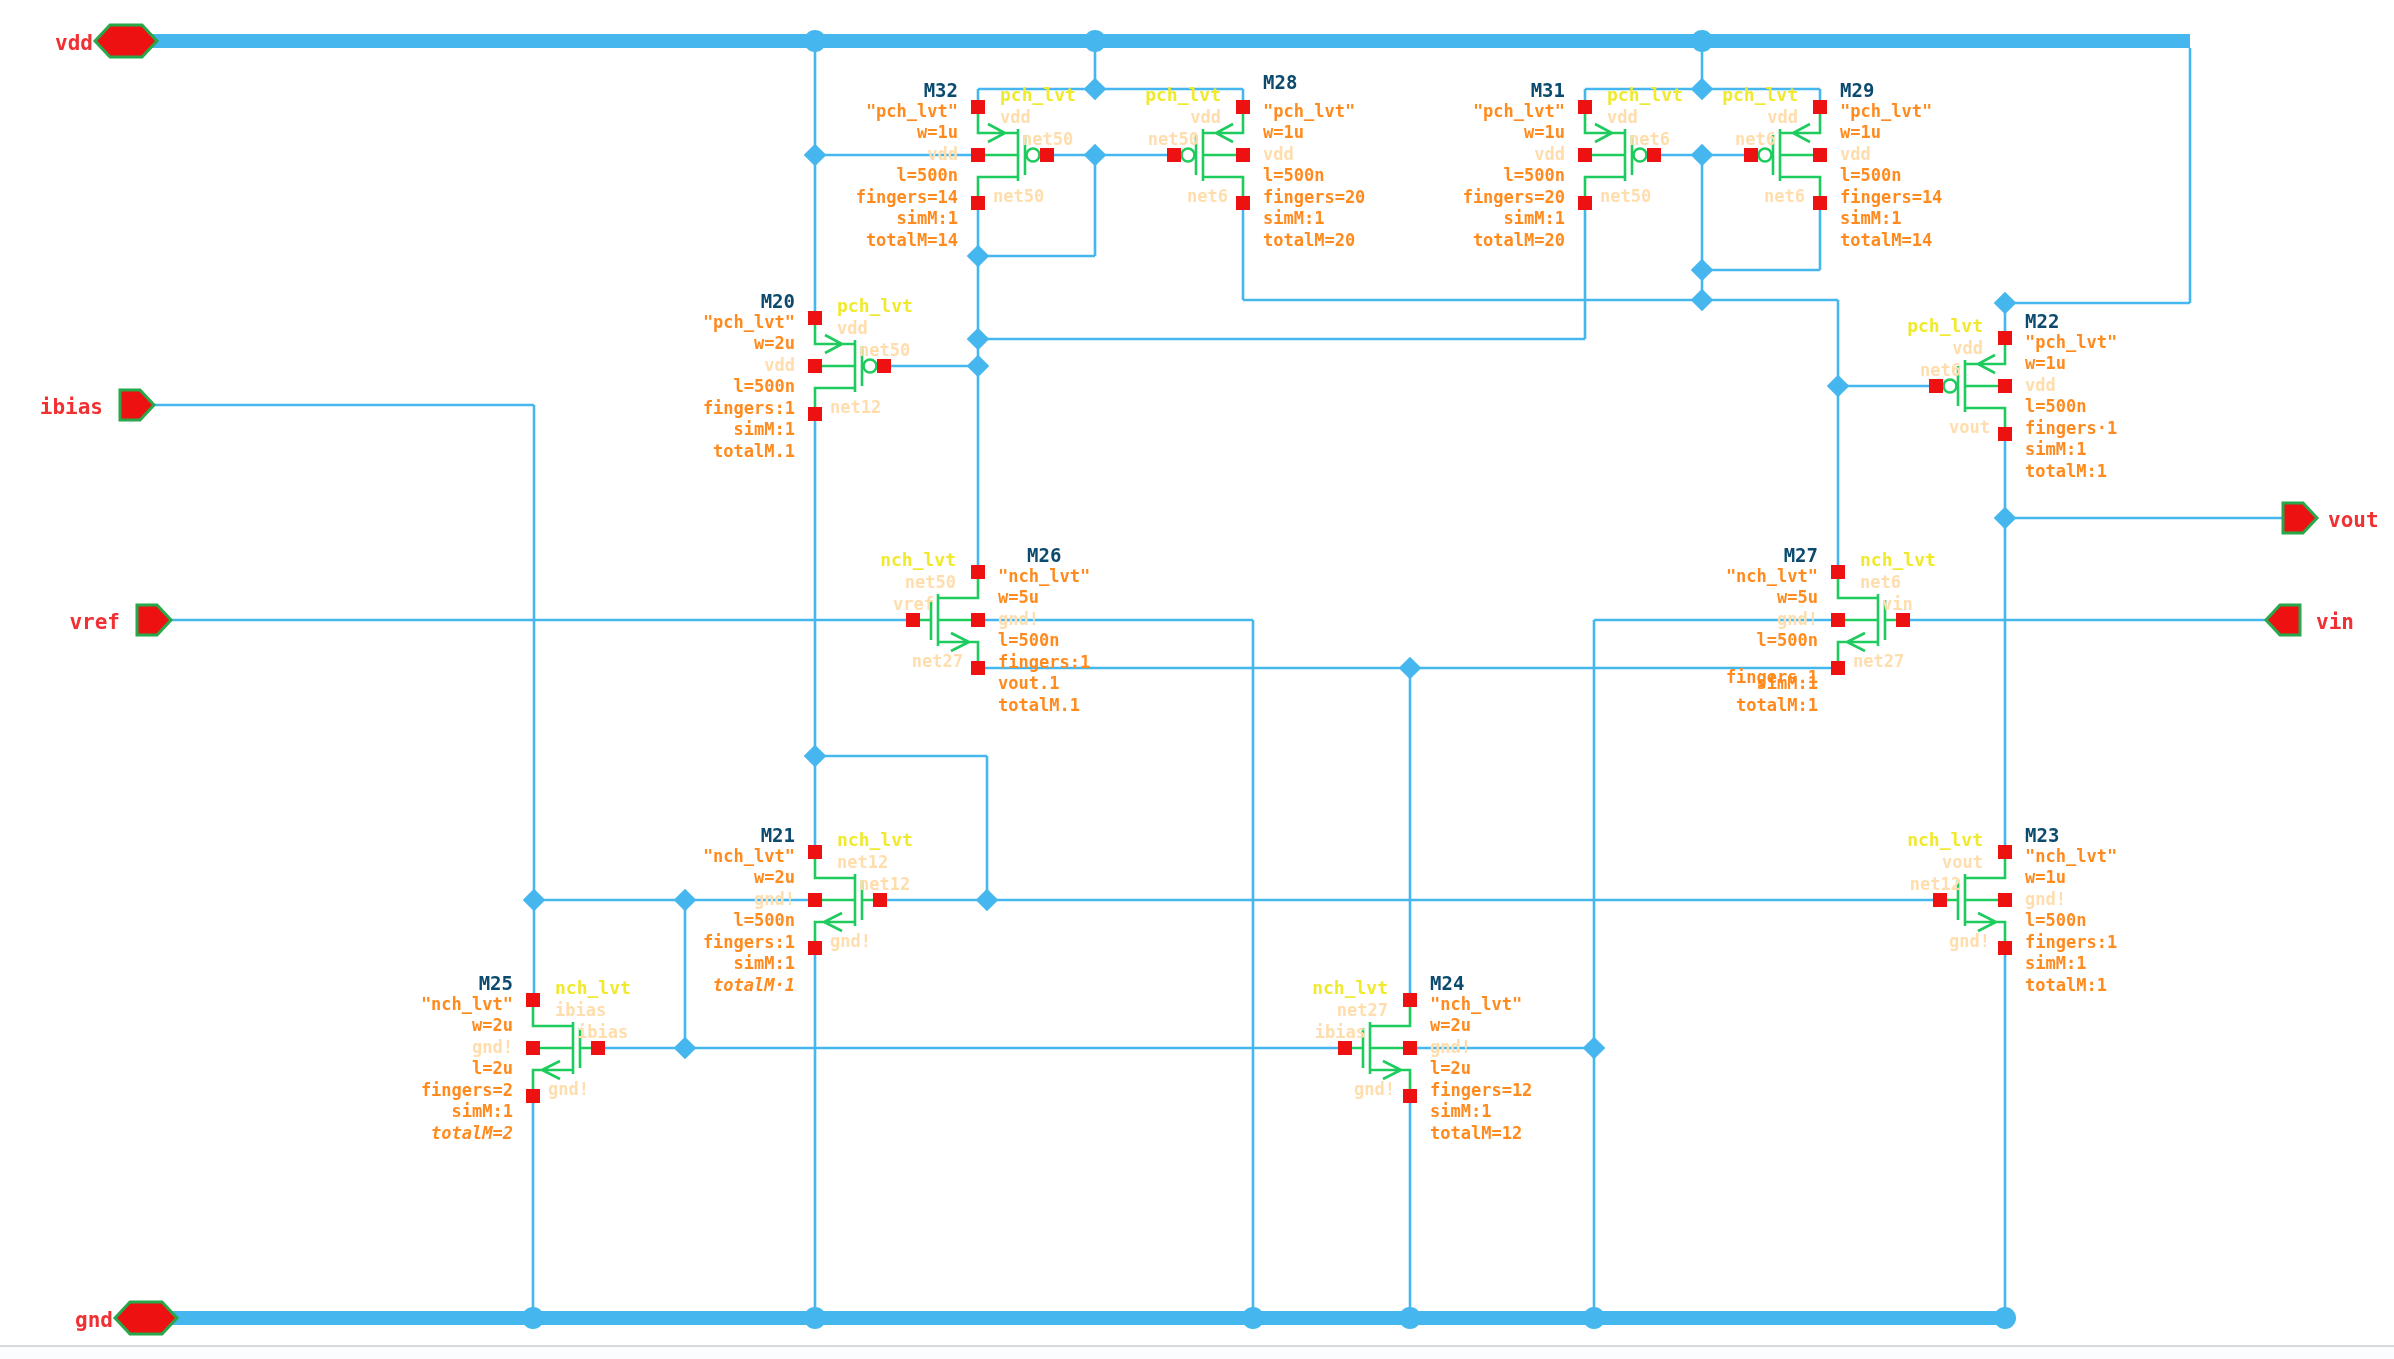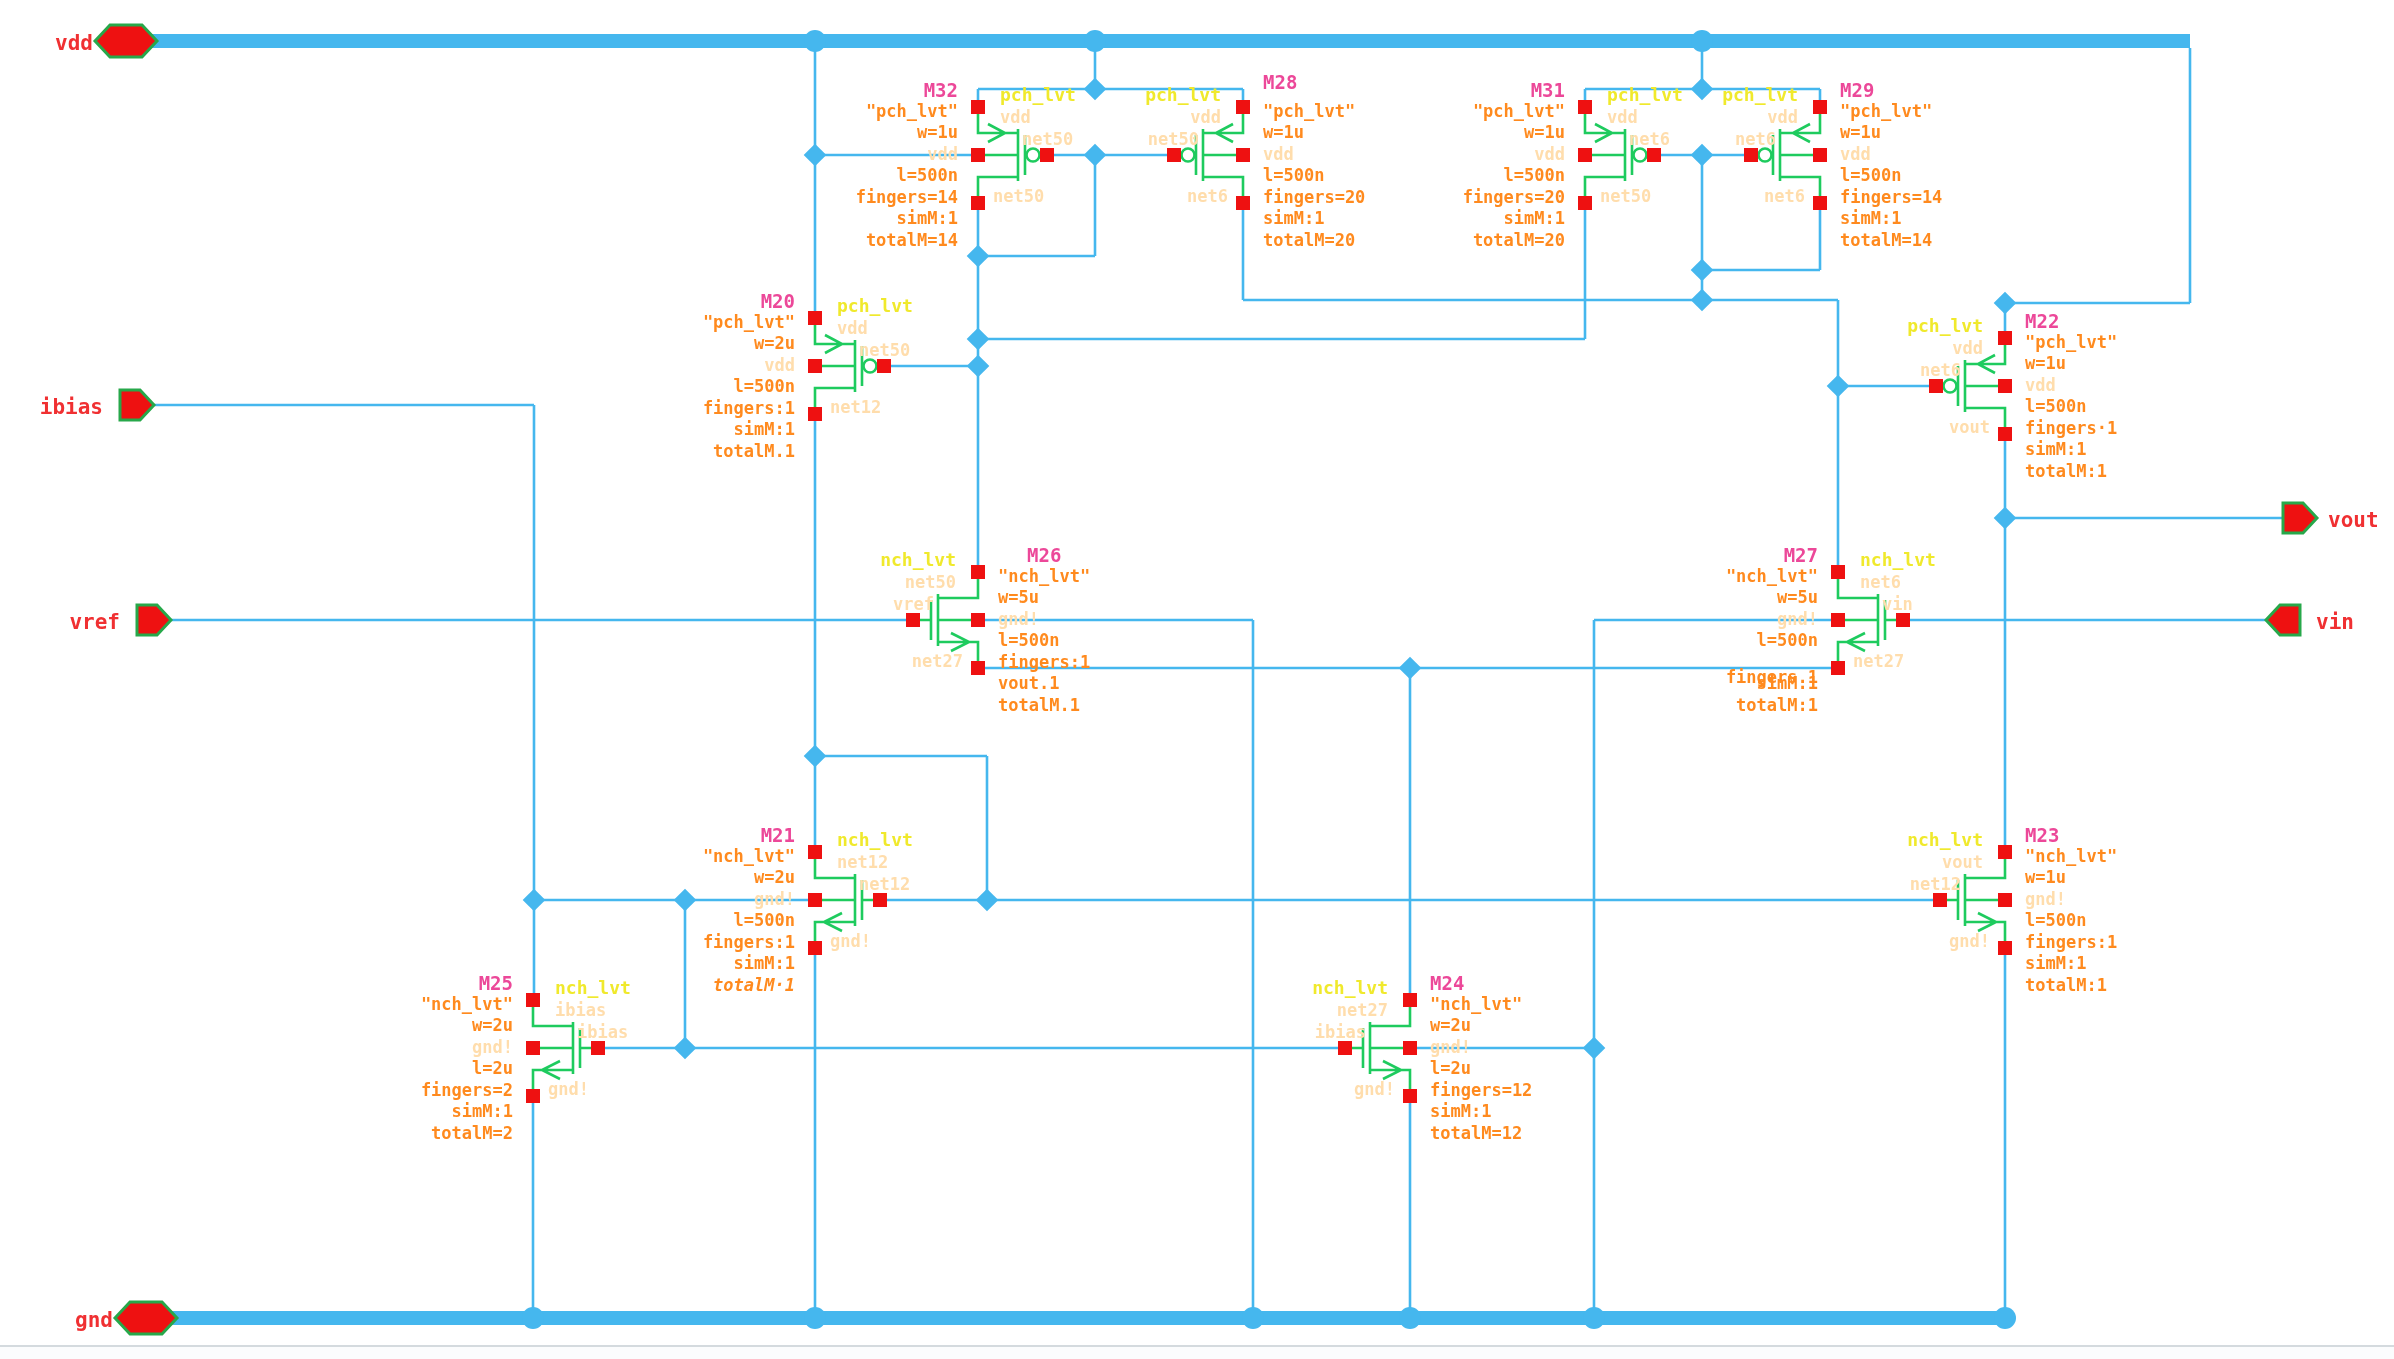--- a/index.html
+++ b/index.html
@@ -1,20 +1,20 @@
 <!DOCTYPE html>
 <html><head>
 <meta charset="utf-8">
 <style>
   html,body{margin:0;padding:0;background:#ffffff;}
   #stage{position:relative;width:2394px;height:1359px;background:#ffffff;overflow:hidden;
          font-family:"DejaVu Sans Mono", monospace;}
   #wiresvg{position:absolute;left:0;top:0;}
   .lbl{position:absolute;white-space:pre;font-weight:bold;line-height:1;}
-  .t-title{font-size:19px;color:#ec4899;}
+  .t-title{font-size:19px;color:#0c4a6e;}
   .t-param{font-size:17px;color:#ff8a1e;}
   .t-faint{font-size:17px;color:#ffddac;}
   .t-yellow{font-size:18px;color:#f0e92c;}
   .t-port{font-size:21px;color:#f03032;}
   .ra{text-align:right;}
   #bottomstrip{position:absolute;left:0;top:1345px;width:2394px;height:14px;
                border-top:2px solid #d4dade;background:#fbfcfd;}
 </style>
 </head>
 <body>
@@ -304,21 +304,21 @@
       <div class="lbl t-faint ra" style="right: 411px; top: 854px;">vout</div>
       <div class="lbl t-faint ra" style="right: 433px; top: 876px;">net12</div>
       <div class="lbl t-faint ra" style="right: 404px; top: 933px;">gnd!</div>
       <div class="lbl t-title ra" style="right: 1881px; top: 974px;">M25</div>
       <div class="lbl t-param ra" style="right: 1881px; top: 995.5px;">"nch_lvt"</div>
       <div class="lbl t-param ra" style="right: 1881px; top: 1017px;">w=2u</div>
       <div class="lbl t-faint ra" style="right: 1881px; top: 1038.5px;">gnd!</div>
       <div class="lbl t-param ra" style="right: 1881px; top: 1060px;">l=2u</div>
       <div class="lbl t-param ra" style="right: 1881px; top: 1081.5px;">fingers=2</div>
       <div class="lbl t-param ra" style="right: 1881px; top: 1103px;">simM:1</div>
-      <div class="lbl t-param ra" style="right: 1881px; top: 1124.5px;">totalM=2</div>
+      <div class="lbl t-param ra" style="right: 1881px; top: 1124.5px; font-style: italic;">totalM=2</div>
       <div class="lbl t-yellow" style="left: 555px; top: 979px;">nch_lvt</div>
       <div class="lbl t-faint" style="left: 555px; top: 1002px;">ibias</div>
       <div class="lbl t-faint" style="left: 577px; top: 1024px;">ibias</div>
       <div class="lbl t-faint" style="left: 548px; top: 1081px;">gnd!</div>
       <div class="lbl t-title" style="left: 1430px; top: 974px;">M24</div>
       <div class="lbl t-param" style="left: 1430px; top: 995.5px;">"nch_lvt"</div>
       <div class="lbl t-param" style="left: 1430px; top: 1017px;">w=2u</div>
       <div class="lbl t-faint" style="left: 1430px; top: 1038.5px;">gnd!</div>
       <div class="lbl t-param" style="left: 1430px; top: 1060px;">l=2u</div>
       <div class="lbl t-param" style="left: 1430px; top: 1081.5px;">fingers=12</div>

